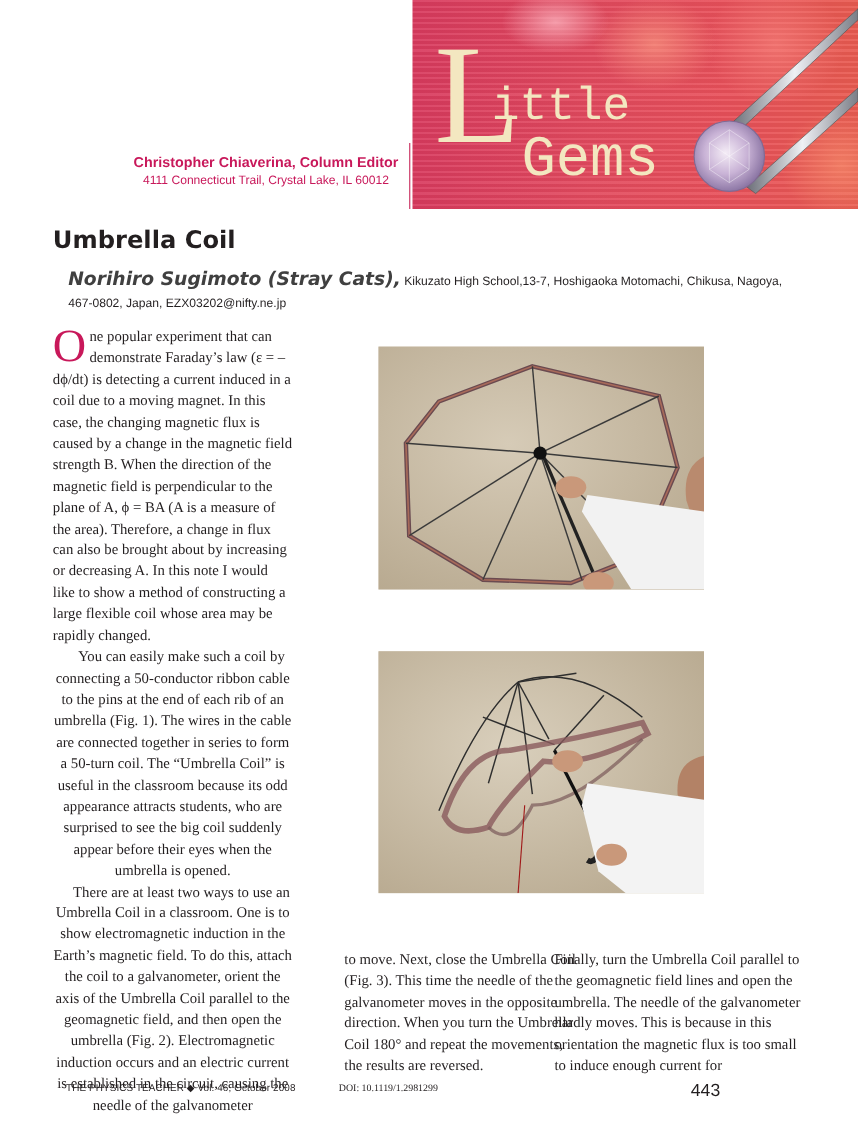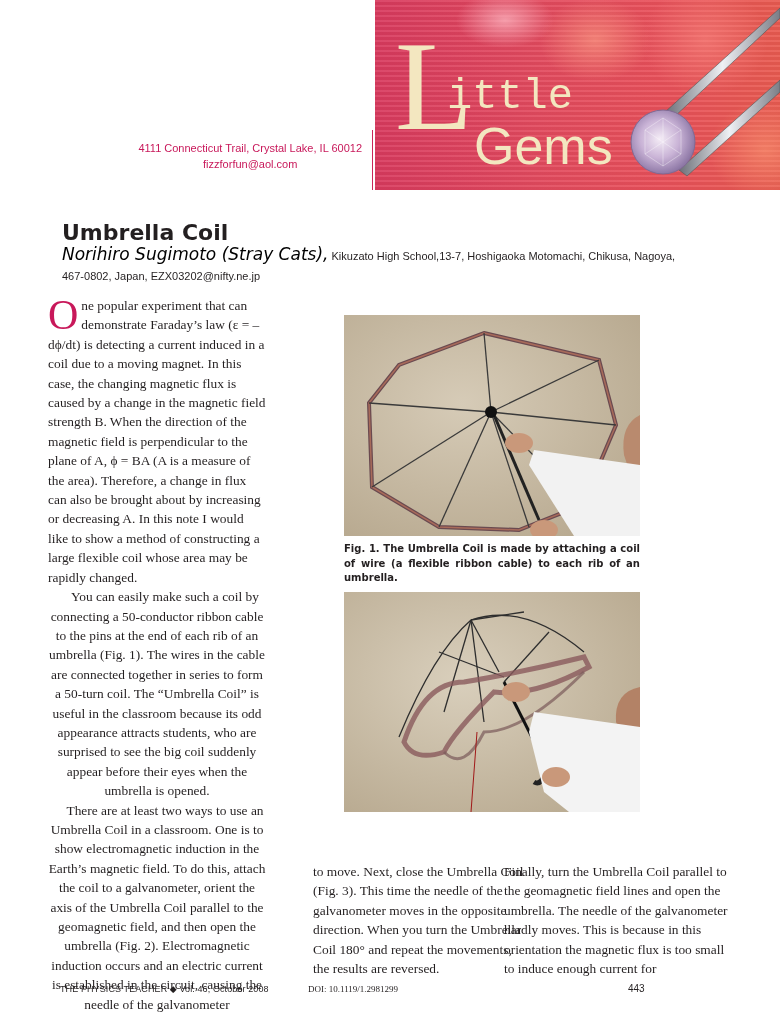--- a/index.html
+++ b/index.html
@@ -9,47 +9,47 @@
       radial-gradient(ellipse 70px 40px at 130px 20px, rgba(255,190,200,0.7), rgba(255,190,200,0) 70%),
       radial-gradient(ellipse 80px 60px at 220px 40px, rgba(255,170,140,0.55), rgba(255,170,140,0) 70%),
       radial-gradient(ellipse 90px 80px at 330px 40px, rgba(255,150,140,0.45), rgba(255,150,140,0) 70%),
       radial-gradient(ellipse 80px 70px at 390px 150px, rgba(255,160,120,0.5), rgba(255,160,120,0) 70%),
       repeating-linear-gradient(180deg, rgba(255,255,255,0.08) 0px, rgba(255,255,255,0.08) 2px, rgba(0,0,0,0.04) 2px, rgba(0,0,0,0.04) 5px),
       linear-gradient(90deg, #d83a5e 0%, #e24a5e 40%, #e8505a 70%, #e85a50 100%);
   }
   .banner-divider { position:absolute; left:372px; top:130px; width:1px; height:60px; background:#c8285a; }
   .gem-L { position:absolute; left:20px; top:22px; font-family:"Liberation Serif", serif; font-size:128px; line-height:1; color:#f3e7c0; }
   .gem-ittle { position:absolute; left:72px; top:76px; font-family:Liberation Mono, monospace; font-size:42px; line-height:1; color:#f3e7c0; }
-  .gem-Gems { position:absolute; left:99px; top:120px; font-family:Liberation Sans, sans-serif; font-size:52px; line-height:1; color:#f3e7c0; }
+  .gem-Gems { position:absolute; left:99px; top:120px; font-family:Liberation Mono, monospace; font-size:52px; line-height:1; color:#f3e7c0; }
   .tweezers { position:absolute; left:0; top:0; }
   .editor { position:absolute; right:418px; top:140px; text-align:right; font-family:"Liberation Sans", sans-serif; color:#c8185a; }
   .editor .name { font-weight:bold; font-size:13px; line-height:16px; }
   .editor .addr, .editor .email { font-size:11px; line-height:16px;text-align:center; }
-  .title { position:absolute; left:48px; top:206px; font-family:"DejaVu Sans", sans-serif; font-weight:bold; font-size:22px; color:#231f20; margin:14px;text-align:right; }
+  .title { position:absolute; left:48px; top:206px; font-family:"DejaVu Sans", sans-serif; font-weight:bold; font-size:22px; color:#231f20; margin:0;text-align:right; }
   .byline { position:absolute; left:62px; top:244px; width:656px; font-family:"Liberation Sans", sans-serif; font-size:11px; line-height:20px; color:#231f20; }
-  .byline .author { color:#000000; font-weight:normal; font-style:italic; font-size:17px; font-family:"DejaVu Sans", sans-serif; }
+  .byline .author { color:#404040; font-weight:bold; font-style:italic; font-size:17px; font-family:"DejaVu Sans", sans-serif; }
   .byline .addr2 { display:block; text-align:left; }
   .col { position:absolute; font-size:13.4px; line-height:19.4px; color:#231f20; }
   .col p { margin:0; text-align:left; }
   .col p.indent { text-indent:16px;text-align:center; }
   .col1 { left:48px; top:296px; width:218px; }
   .col2 { left:277px; top:862px; width:216px;margin-left:36px; }
   .col3 { left:504px; top:862px; width:232px; }
   .dropcap { float:left; font-size:42px; line-height:34px; color:#c8185a; margin:2px 3px 0 0; font-family:"Liberation Serif", serif; }
   .figure { position:absolute; left:344px; width:296px; }
   .fig1 { top:315px; }
   .fig2 { top:592px; }
   .photo { width:296px; background:#c9bca6; position:relative; overflow:hidden; }
   .fig1 .photo { height:221px; }
   .fig2 .photo { height:220px; }
   .caption { font-family:"DejaVu Sans", sans-serif; font-weight:bold; font-size:10px; line-height:14.5px; margin-top:6px; text-align:justify; color:#231f20; }
   .footer { position:absolute; left:48px; top:984px; width:690px; font-family:"Liberation Sans", sans-serif; font-size:9px; color:#231f20; }
   .footer .journal { position:absolute; left:12px; top:0; font-family:"Liberation Sans", sans-serif; letter-spacing:0.1px; }
   .footer .doi { position:absolute; left:260px; top:0; font-family:"Liberation Serif", serif; }
-  .footer .page { position:absolute; left:580px; top:-1px; font-size:10px; }
+  .footer .page { position:absolute; left:580px; top:-1px; font-size:16px; }
 </style>
 </head>
 <body>
 
 <div class="banner">
   <span class="gem-L">L</span>
   <span class="gem-ittle">ittle</span>
   <span class="gem-Gems">Gems</span>
   <svg class="tweezers" width="405" height="190" viewBox="0 0 405 190">
     <defs>
@@ -71,22 +71,22 @@
       <polygon points="288,118 306,130 306,154 288,166 270,154 270,130"></polygon>
       <line x1="288" y1="118" x2="288" y2="166"></line>
       <line x1="270" y1="130" x2="306" y2="154"></line>
       <line x1="306" y1="130" x2="270" y2="154"></line>
     </g>
   </svg>
 </div>
 <div class="banner-divider"></div>
 
 <div class="editor">
+  <div class="name">Christopher Chiaverina, Column Editor</div>
   <div class="addr">4111 Connecticut Trail, Crystal Lake, IL 60012</div>
-  <div class="email">fizzforfun@aol.com</div>
 </div>
 
 <h1 class="title">Umbrella Coil</h1>
 
 <div class="byline">
   <span class="author">Norihiro Sugimoto (Stray Cats),</span>
   <span>Kikuzato High School,13-7, Hoshigaoka Motomachi, Chikusa, Nagoya,</span>
   <span class="addr2">467-0802, Japan, EZX03202@nifty.ne.jp</span>
 </div>
 
@@ -119,21 +119,20 @@
         <line x1="147" y1="97" x2="185" y2="212"></line>
       </g>
       <line x1="150" y1="100" x2="195" y2="205" stroke="#222" stroke-width="3"></line>
       <circle cx="147" cy="97" r="6" fill="#111"></circle>
       <path d="M296,100 Q276,110 280,140 L290,170 L296,172 Z" fill="#b98a6e"></path>
       <path d="M190,135 L296,150 L296,221 L230,221 L185,150 Z" fill="#f2f2f2"></path>
       <ellipse cx="175" cy="128" rx="14" ry="10" fill="#c9987a"></ellipse>
       <ellipse cx="200" cy="215" rx="14" ry="10" fill="#c9987a"></ellipse>
     </svg>
   </div>
-  <div class="caption">Fig. 1. The Umbrella Coil is made by attaching a coil of wire (a flexible ribbon cable) to each rib of an umbrella.</div>
 </div>
 
 <div class="figure fig2">
   <div class="photo">
     <svg width="296" height="220" viewBox="0 0 296 220">
       <defs>
         <radialGradient id="wall2" cx="40%" cy="40%" r="80%">
           <stop offset="0%" stop-color="#d9cfbc"></stop>
           <stop offset="100%" stop-color="#b6a78d"></stop>
         </radialGradient>

